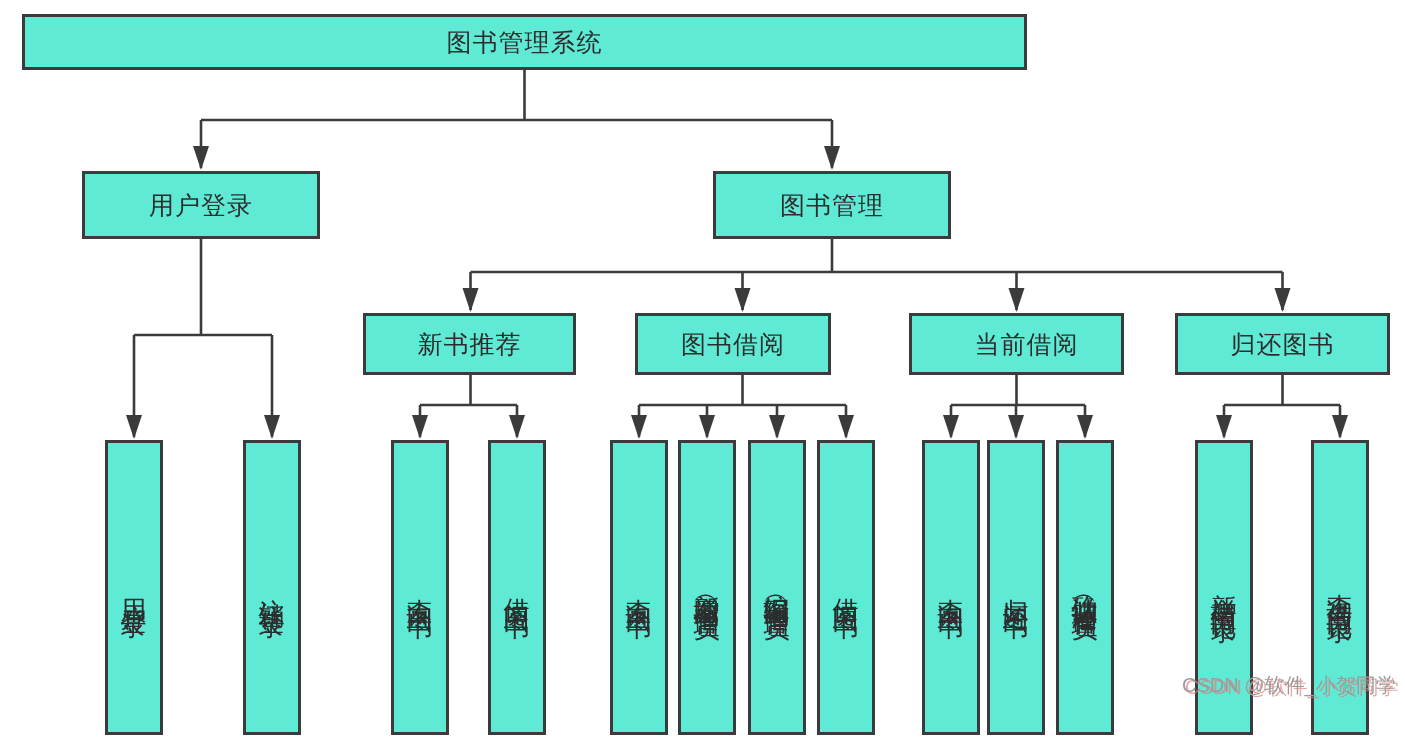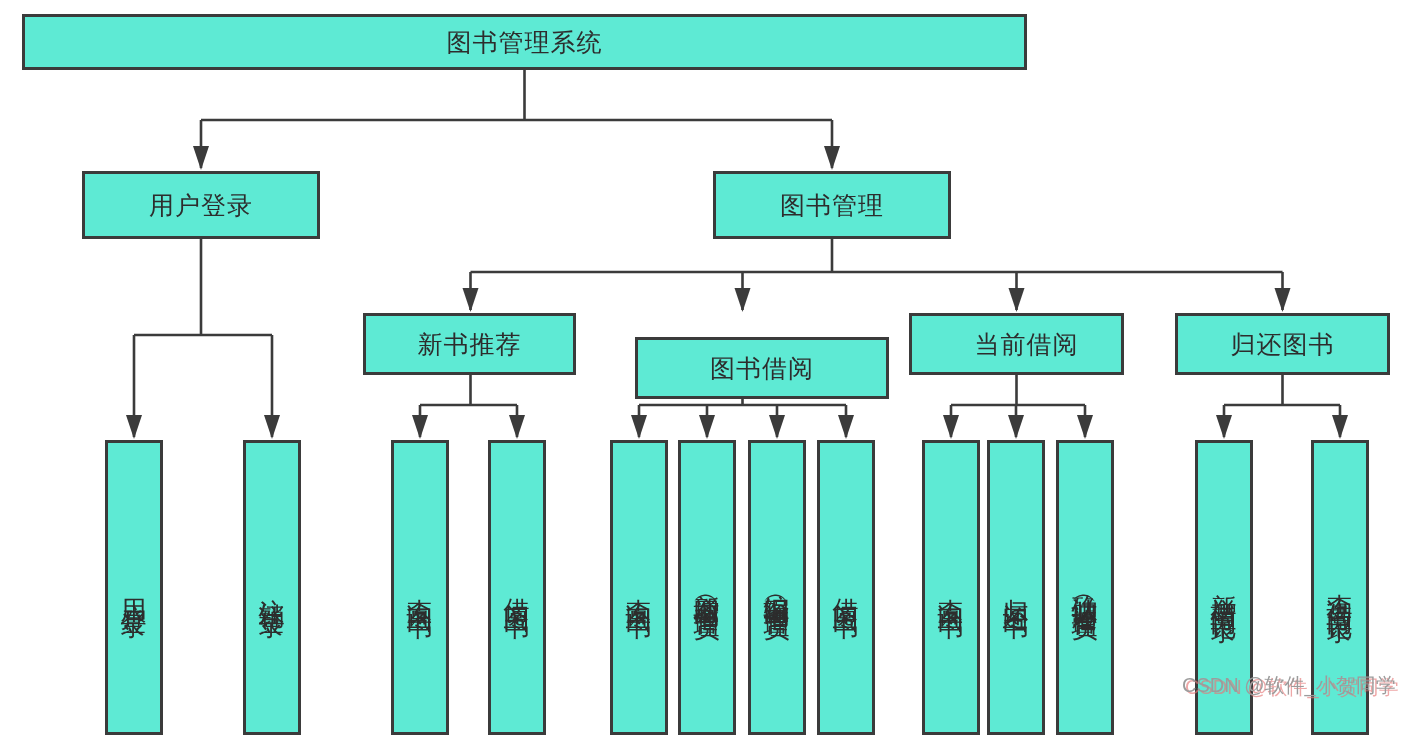--- a/index.html
+++ b/index.html
@@ -123,21 +123,21 @@
   <div class="node hbox" style="left:82px; top:171px; width:238px; height:68px;">
     <span class="lbl">用户登录</span>
   </div>
   <div class="node hbox" style="left:713px; top:171px; width:238px; height:68px;">
     <span class="lbl">图书管理</span>
   </div>
 
   <div class="node hbox" style="left:363px; top:313px; width:213px; height:62px;">
     <span class="lbl">新书推荐</span>
   </div>
-  <div class="node hbox" style="left:635px; top:313px; width:254px; height:62px;margin-top:24px;">
+  <div class="node hbox" style="left:635px; top:313px; width:196px; height:62px;">
     <span class="lbl">图书借阅</span>
   </div>
   <div class="node hbox" style="left:909px; top:313px; width:215px; height:62px;padding-left:20px;">
     <span class="lbl">当前借阅</span>
   </div>
   <div class="node hbox" style="left:1175px; top:313px; width:215px; height:62px;">
     <span class="lbl">归还图书</span>
   </div>
 
   <div class="node vbox" style="left:105px;">

